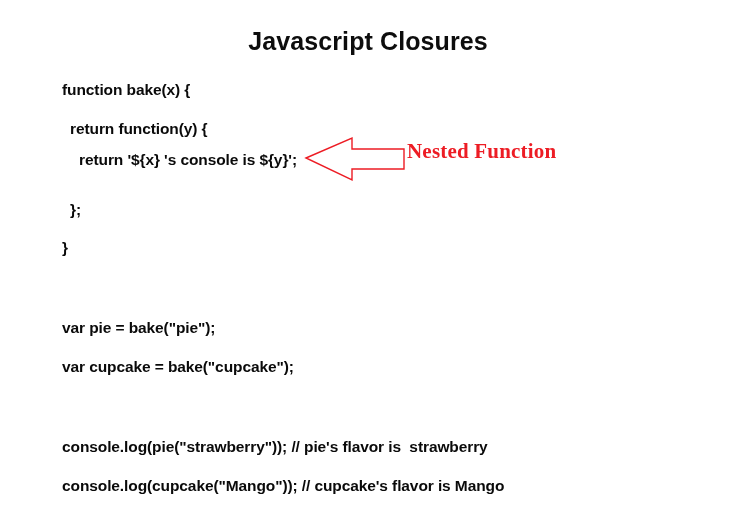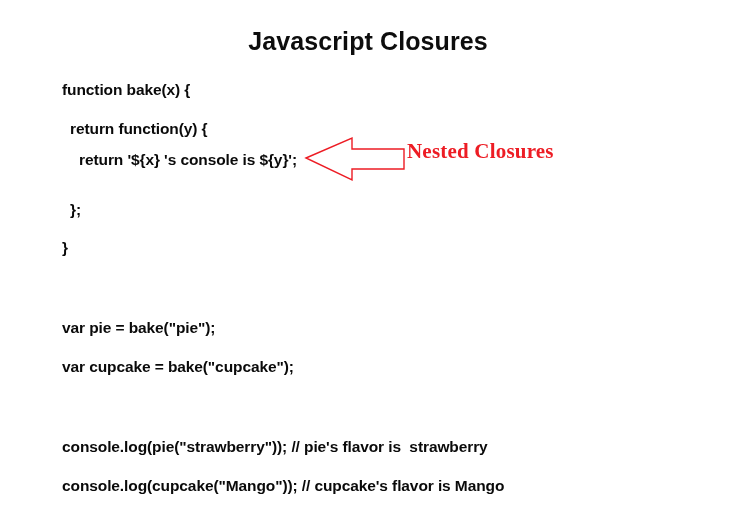--- a/index.html
+++ b/index.html
@@ -113,15 +113,15 @@
     <div class="code-line lvl0 l8">console.log(pie("strawberry")); // pie's flavor is  strawberry</div>
     <div class="code-line lvl0 l9">console.log(cupcake("Mango")); // cupcake's flavor is Mango</div>
   </div>
 
   <div id="annotation-arrow">
     <svg viewBox="0 0 104 52" xmlns="http://www.w3.org/2000/svg">
       <polygon points="3,25 49,5 49,16 101,16 101,36 49,36 49,47" fill="none" stroke="#ed1c24" stroke-width="1.4" stroke-linejoin="miter"></polygon>
     </svg>
   </div>
 
-  <div id="annotation-label">Nested Closures</div>
+  <div id="annotation-label">Nested Function</div>
 
 </div>
 
 </body></html>

